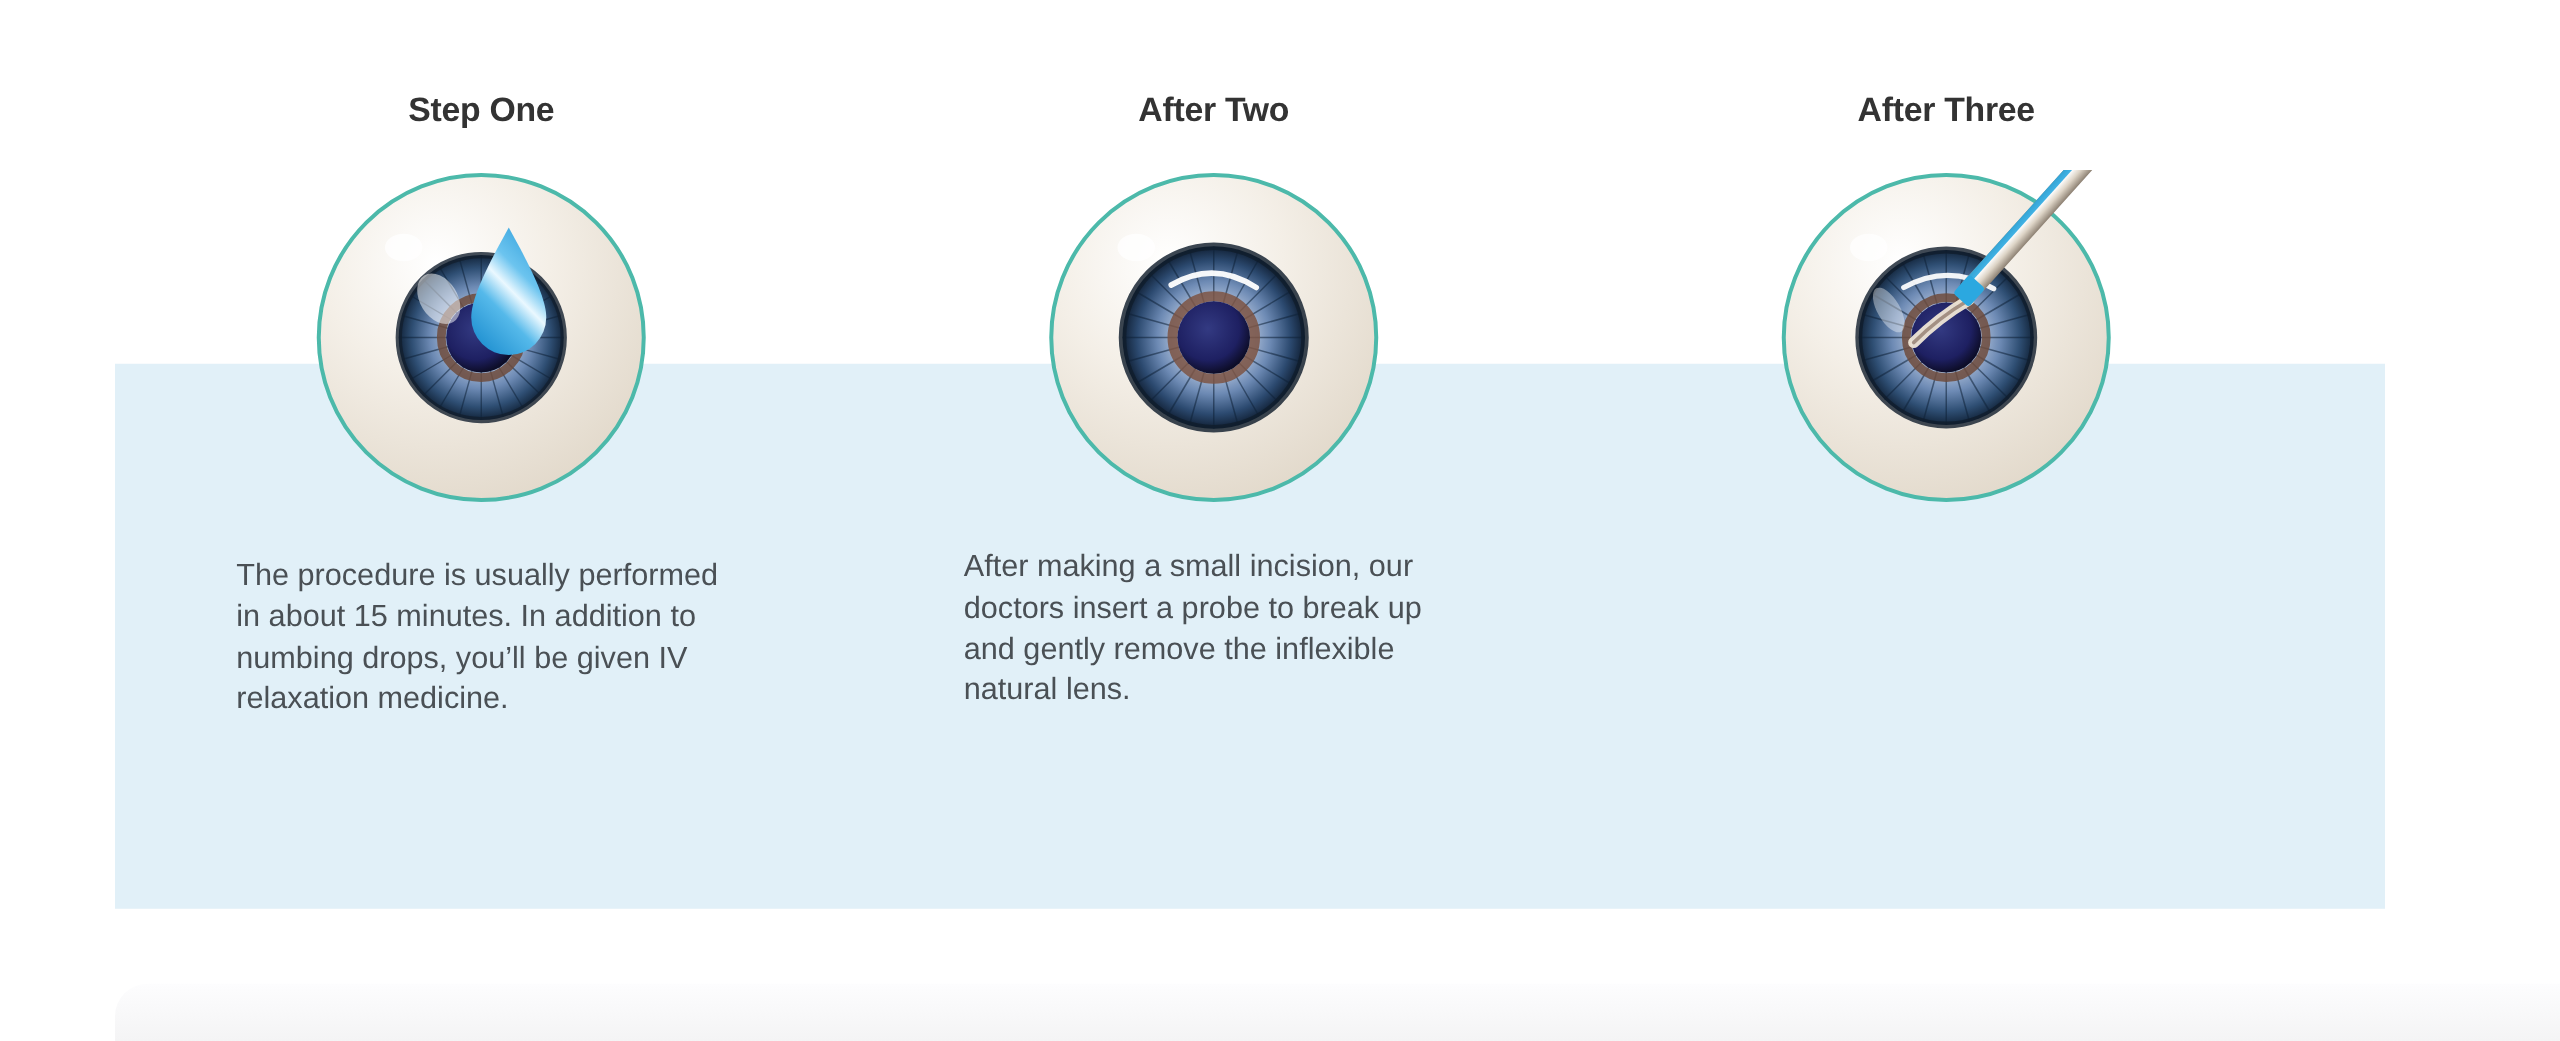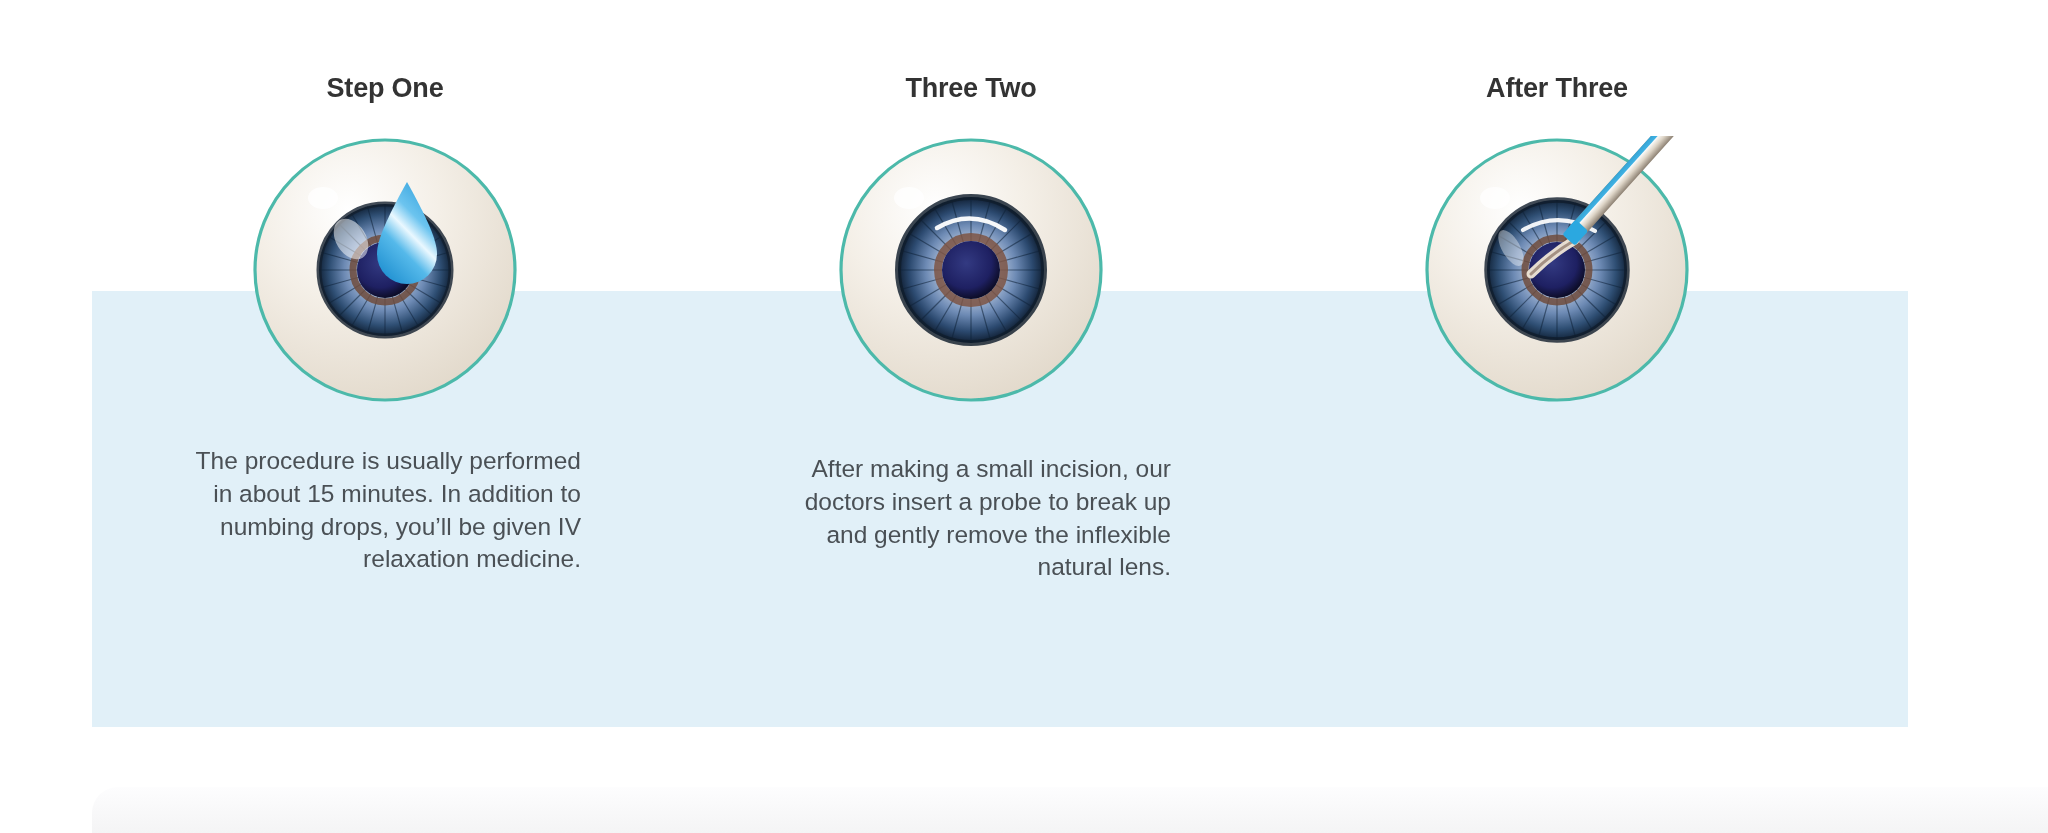--- a/index.html
+++ b/index.html
@@ -79,23 +79,23 @@
     position: relative;
   }
   .eye-wrap svg { display: block; }
 
   .step-body {
     margin-top: 41px;
     width: 392px;
     font-size: 24.5px;
     line-height: 1.34;
     color: #4a5055;
-    text-align: right;
-  }
-  .col-2 .step-body { width: 400px; margin-top: 49px; }
+    text-align: left;
+  }
+  .col-2 .step-body { width: 400px; margin-top: 34px; }
   .col-3 .step-body { width: 400px; margin-top: 49px; }
 </style>
 </head>
 <body>
 
 <div class="page">
 
   <div class="band"></div>
   <div class="bottom-strip"></div>
 
@@ -173,21 +173,21 @@
           <ellipse cx="100" cy="103" rx="15" ry="22" fill="#ffffff" opacity="0.5" transform="rotate(-32 100 103)"></ellipse>
           <ellipse cx="72" cy="62" rx="15" ry="11" fill="#ffffff" opacity="0.75"></ellipse>
           <path d="M156 46 C176 82 186 104 186 118 a30 30 0 0 1 -60 0 C126 104 136 82 156 46 Z" fill="url(#drop1)"></path>
         </svg>
       </div>
 
       <div class="step-body">The procedure is usually performed in about 15 minutes. In addition to numbing drops, you’ll be given IV relaxation medicine.</div>
     </div>
 
     <div class="col col-2">
-      <div class="step-title">Three Two</div>
+      <div class="step-title">After Two</div>
 
       <div class="eye-wrap">
         <svg width="268" height="268" viewBox="0 0 268 268" xmlns="http://www.w3.org/2000/svg">
           <defs>
             <radialGradient id="sclera2" cx="36%" cy="27%" r="78%">
               <stop offset="0%" stop-color="#ffffff"></stop>
               <stop offset="45%" stop-color="#f4efe7"></stop>
               <stop offset="100%" stop-color="#e2d9cb"></stop>
             </radialGradient>
             <radialGradient id="iris2" cx="50%" cy="50%" r="50%">

